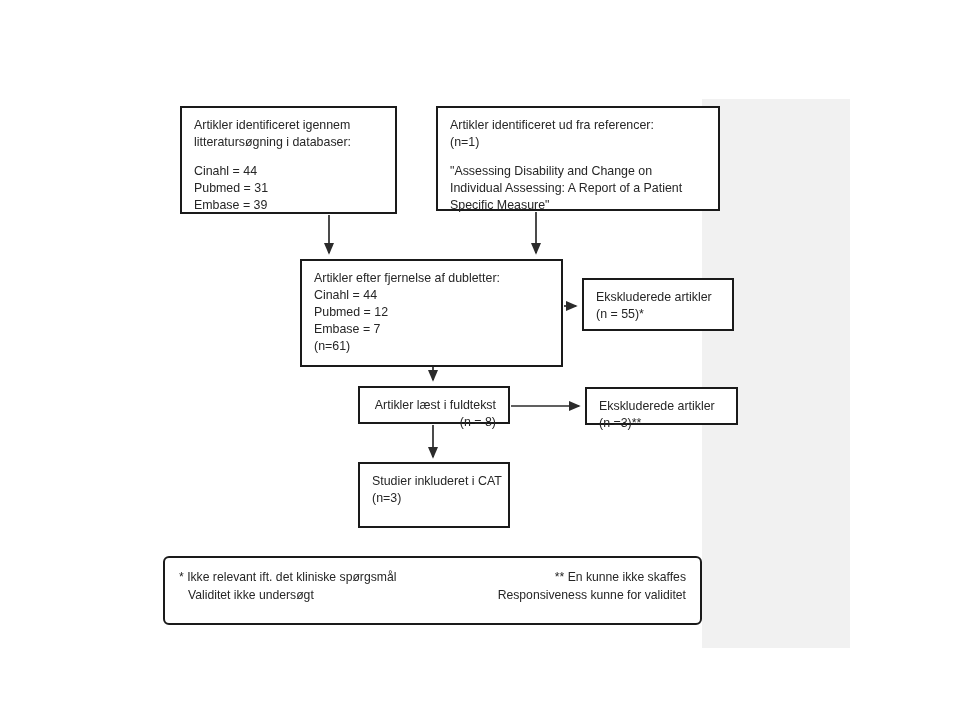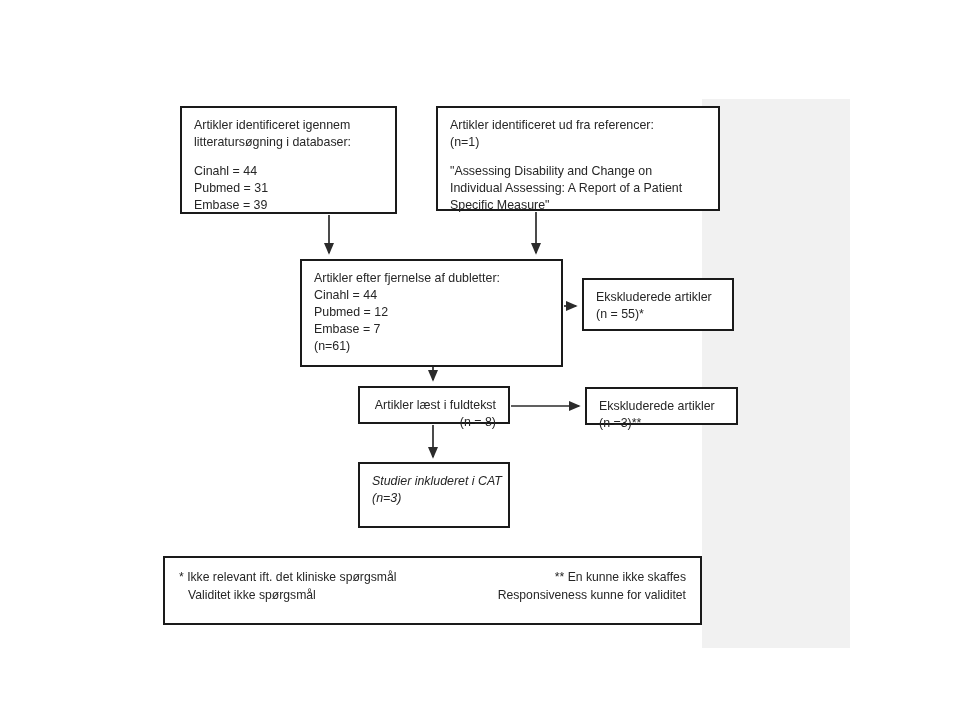--- a/index.html
+++ b/index.html
@@ -38,22 +38,22 @@
   .box .line { white-space: pre; }
   .box .gap { height: 12px; }
 
   
   #box-databases   { left: 180px; top: 90px;  width: 217px; height: 108px; }
   #box-references  { left: 436px; top: 90px;  width: 284px; height: 105px; }
   #box-duplicates  { left: 300px; top: 243px; width: 263px; height: 108px; }
   #box-excluded-1  { left: 582px; top: 262px; width: 152px; height: 53px; }
   #box-fulltext    { left: 358px; top: 370px; width: 152px; height: 38px; text-align: right; }
   #box-excluded-2  { left: 585px; top: 371px; width: 153px; height: 38px; }
-  #box-included    { left: 358px; top: 446px; width: 152px; height: 66px; font-style: italic; }
-  #box-footnotes   { left: 163px; top: 540px; width: 539px; height: 69px; padding: 10px 14px; }
+  #box-included    { left: 358px; top: 446px; width: 152px; height: 66px; }
+  #box-footnotes   { left: 163px; top: 540px; width: 539px; height: 69px; padding: 10px 14px; border-radius: 6px; }
 
   #box-footnotes .cols {
     display: flex;
     flex-direction: row;
   }
   #box-footnotes .col-left  { width: 300px; }
   #box-footnotes .col-right { width: 230px; text-align: right; }
   #box-footnotes .line { font-size: 12.2px; line-height: 18px; }
   .indent-1 { padding-left: 9px; }
   .indent-2 { padding-left: 6px; }
@@ -136,21 +136,21 @@
 
   <div class="box" id="box-included">
     <div class="line">Studier inkluderet i CAT</div>
     <div class="line">(n=3)</div>
   </div>
 
   <div class="box" id="box-footnotes">
     <div class="cols">
       <div class="col-left">
         <div class="line">* Ikke relevant ift. det kliniske spørgsmål</div>
-        <div class="line indent-1">Validitet ikke spørgsmål</div>
+        <div class="line indent-1">Validitet ikke undersøgt</div>
       </div>
       <div class="col-right">
         <div class="line">** En kunne ikke skaffes</div>
         <div class="line indent-2">Responsiveness kunne for validitet</div>
       </div>
     </div>
   </div>
 
 </div>
 

